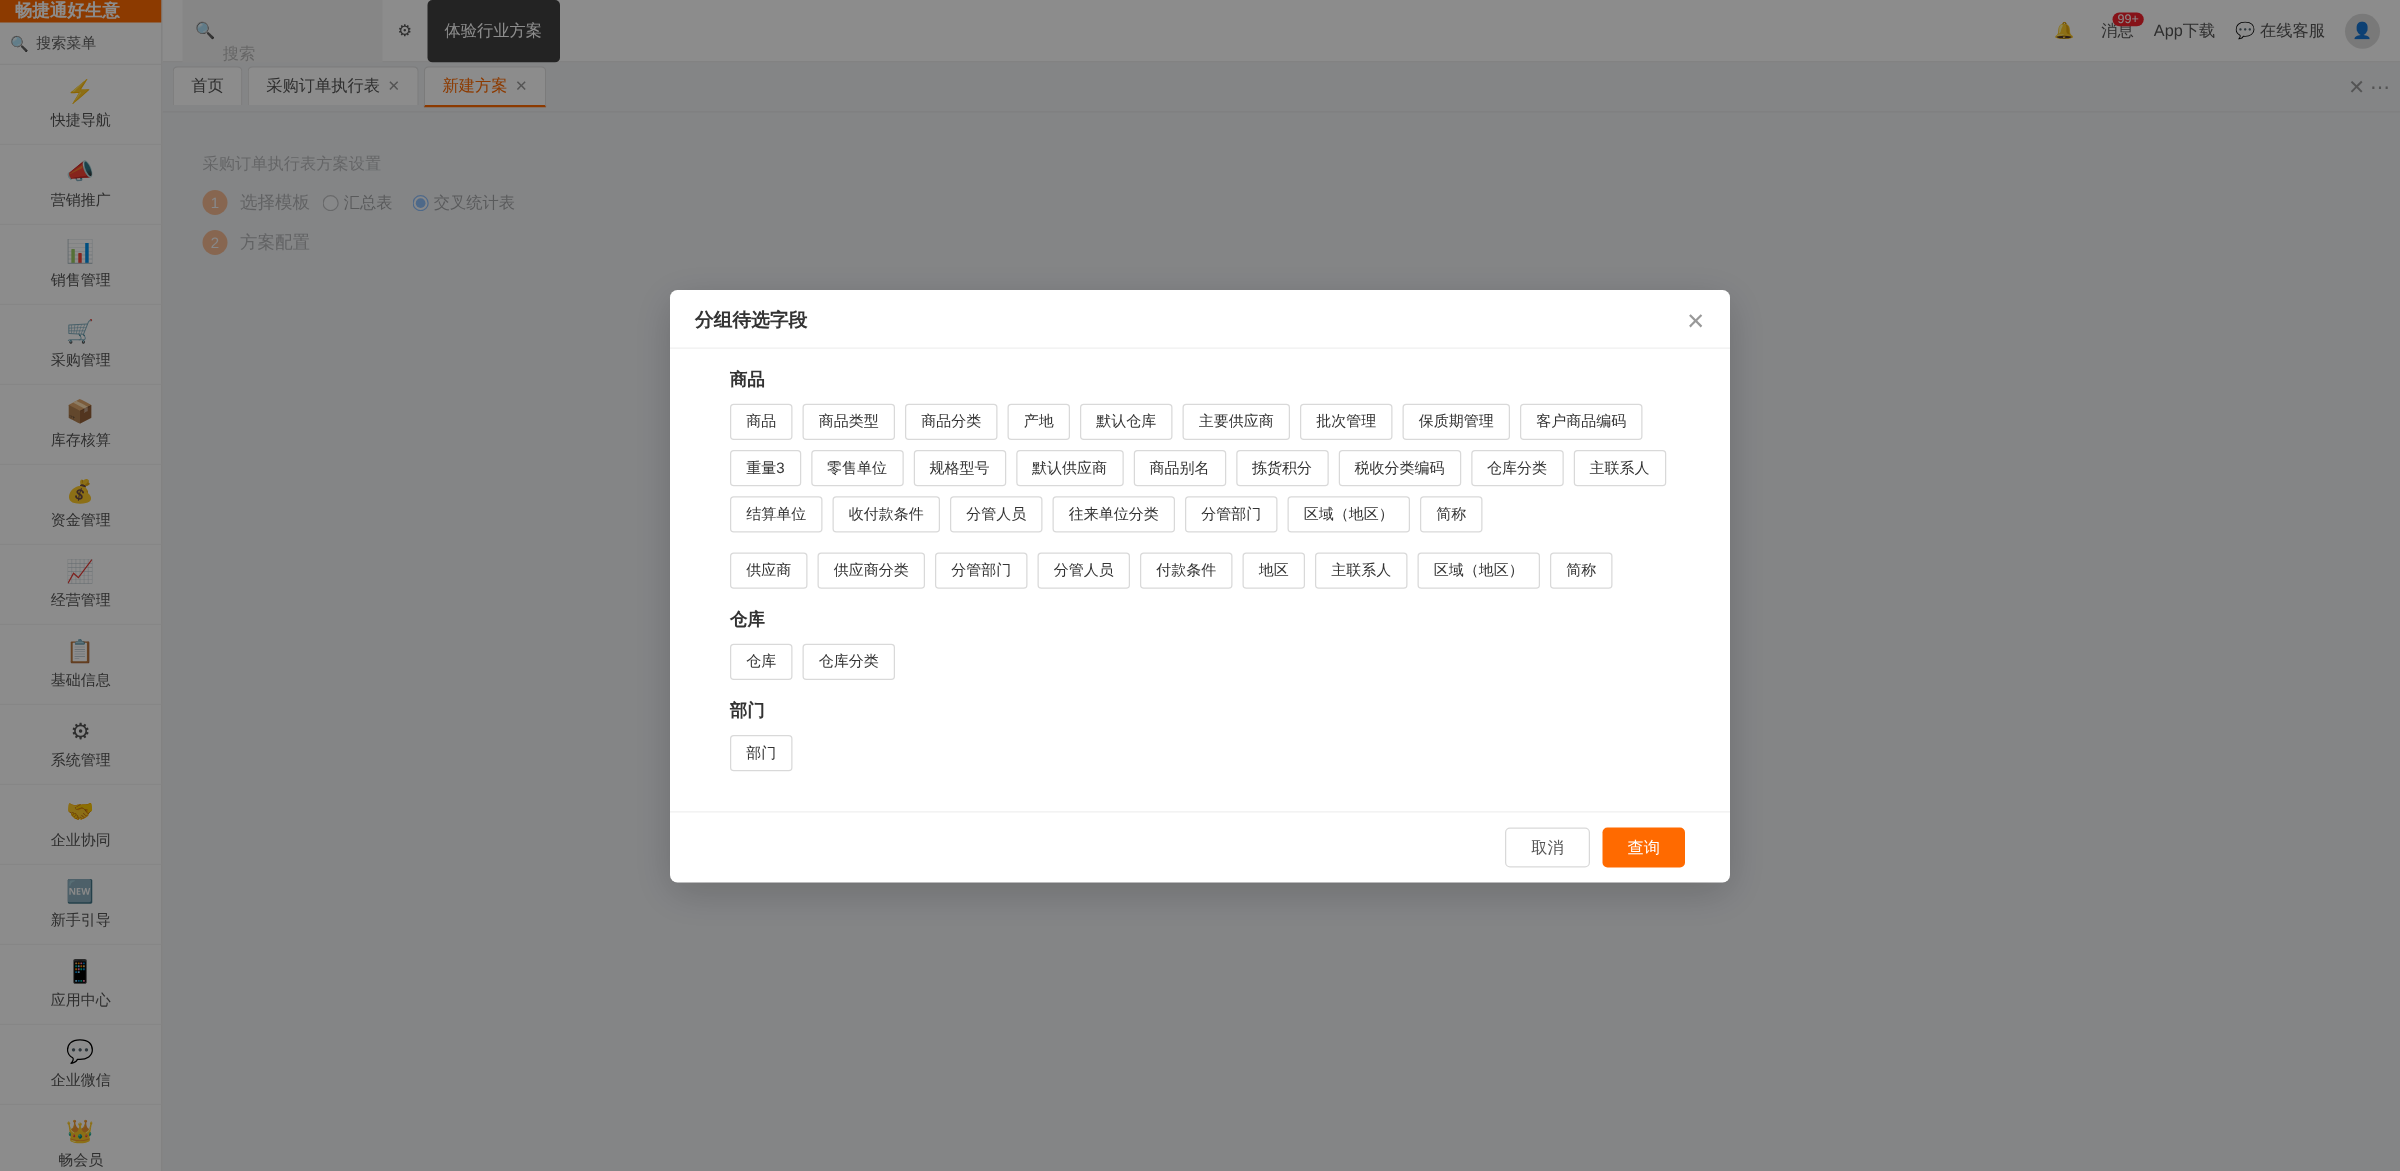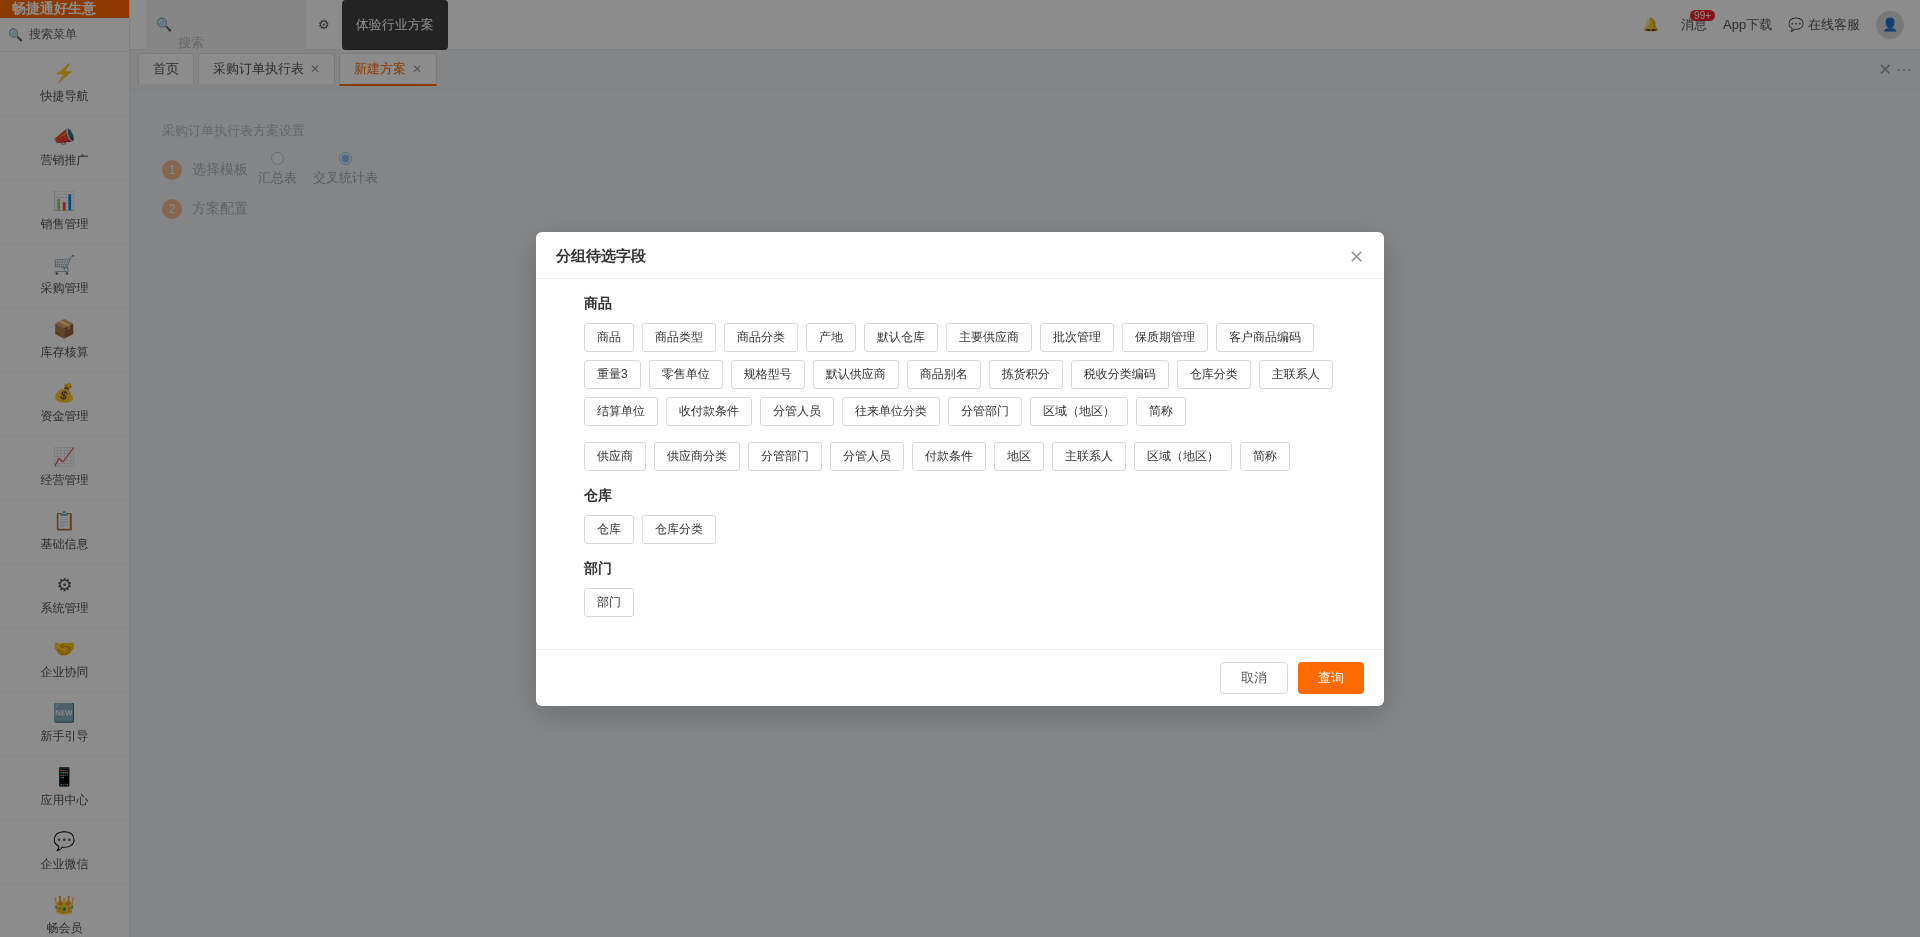--- a/index.html
+++ b/index.html
@@ -36,41 +36,41 @@
 
     
     .modal-backdrop { position: fixed; inset: 0; background: rgba(0,0,0,0.45); z-index: 100; display: flex; align-items: center; justify-content: center; }
 
     
     .modal { background: #fff; border-radius: 6px; width: 848px; max-height: 580px; display: flex; flex-direction: column; box-shadow: 0 8px 32px rgba(0,0,0,0.18); }
     .modal-header { display: flex; align-items: center; justify-content: space-between; padding: 14px 20px 10px; border-bottom: 1px solid #f0f0f0; flex-shrink: 0; }
     .modal-title { font-size: 15px; font-weight: 600; color: #333; }
     .modal-close { cursor: pointer; color: #999; font-size: 18px; }
     .modal-body { flex: 1; overflow-y: auto; padding: 16px 20px; }
-    .modal-footer { padding: 12px 20px; border-top: 1px solid #f0f0f0; display: flex; justify-content: flex-end; gap: 10px; flex-shrink: 0; }
+    .modal-footer { padding: 12px 36px; border-top: 1px solid #f0f0f0; display: flex; justify-content: flex-end; gap: 10px; flex-shrink: 0; }
     .btn-cancel { padding: 6px 20px; border: 1px solid #d9d9d9; background: #fff; border-radius: 4px; cursor: pointer; font-size: 13px; color: #555; }
     .btn-confirm { padding: 6px 20px; background: #ff6a00; border: none; border-radius: 4px; cursor: pointer; font-size: 13px; color: #fff; }
 
     
     .field-section { margin-bottom: 16px; margin-left: 28px; }
     .section-title { font-size: 14px; font-weight: 600; color: #333; margin-bottom: 10px; }
     .field-tags { display: flex; flex-wrap: wrap; gap: 8px; }
     .field-tag { border: 1px solid #d9d9d9; border-radius: 3px; padding: 5px 12px; font-size: 12px; color: #333; cursor: pointer; background: #fff; white-space: nowrap; }
 
     
     .modal-body::-webkit-scrollbar { width: 6px; }
     .modal-body::-webkit-scrollbar-thumb { background: #ccc; border-radius: 3px; }
 
     
     .bg-content { padding: 16px; }
     .section-header { display: flex; align-items: center; gap: 10px; margin-bottom: 12px; }
     .step-badge { background: #ff6a00; color: #fff; border-radius: 50%; width: 20px; height: 20px; display: flex; align-items: center; justify-content: center; font-size: 12px; flex-shrink: 0; }
     .step-label { font-size: 14px; color: #555; }
     .radio-group { display: flex; gap: 16px; align-items: center; }
-    .radio-item { display: flex; align-items: center; gap: 4px; font-size: 13px; cursor: pointer; flex-direction: column; }
+    .radio-item { display: flex; align-items: center; gap: 4px; font-size: 13px; cursor: pointer; }
   </style>
 </head>
 <body>
 
 <div class="sidebar">
   <div class="sidebar-logo">
     <span class="sidebar-logo-text">畅捷通好生意</span>
   </div>
   <div class="sidebar-search">
     <span>🔍</span>

